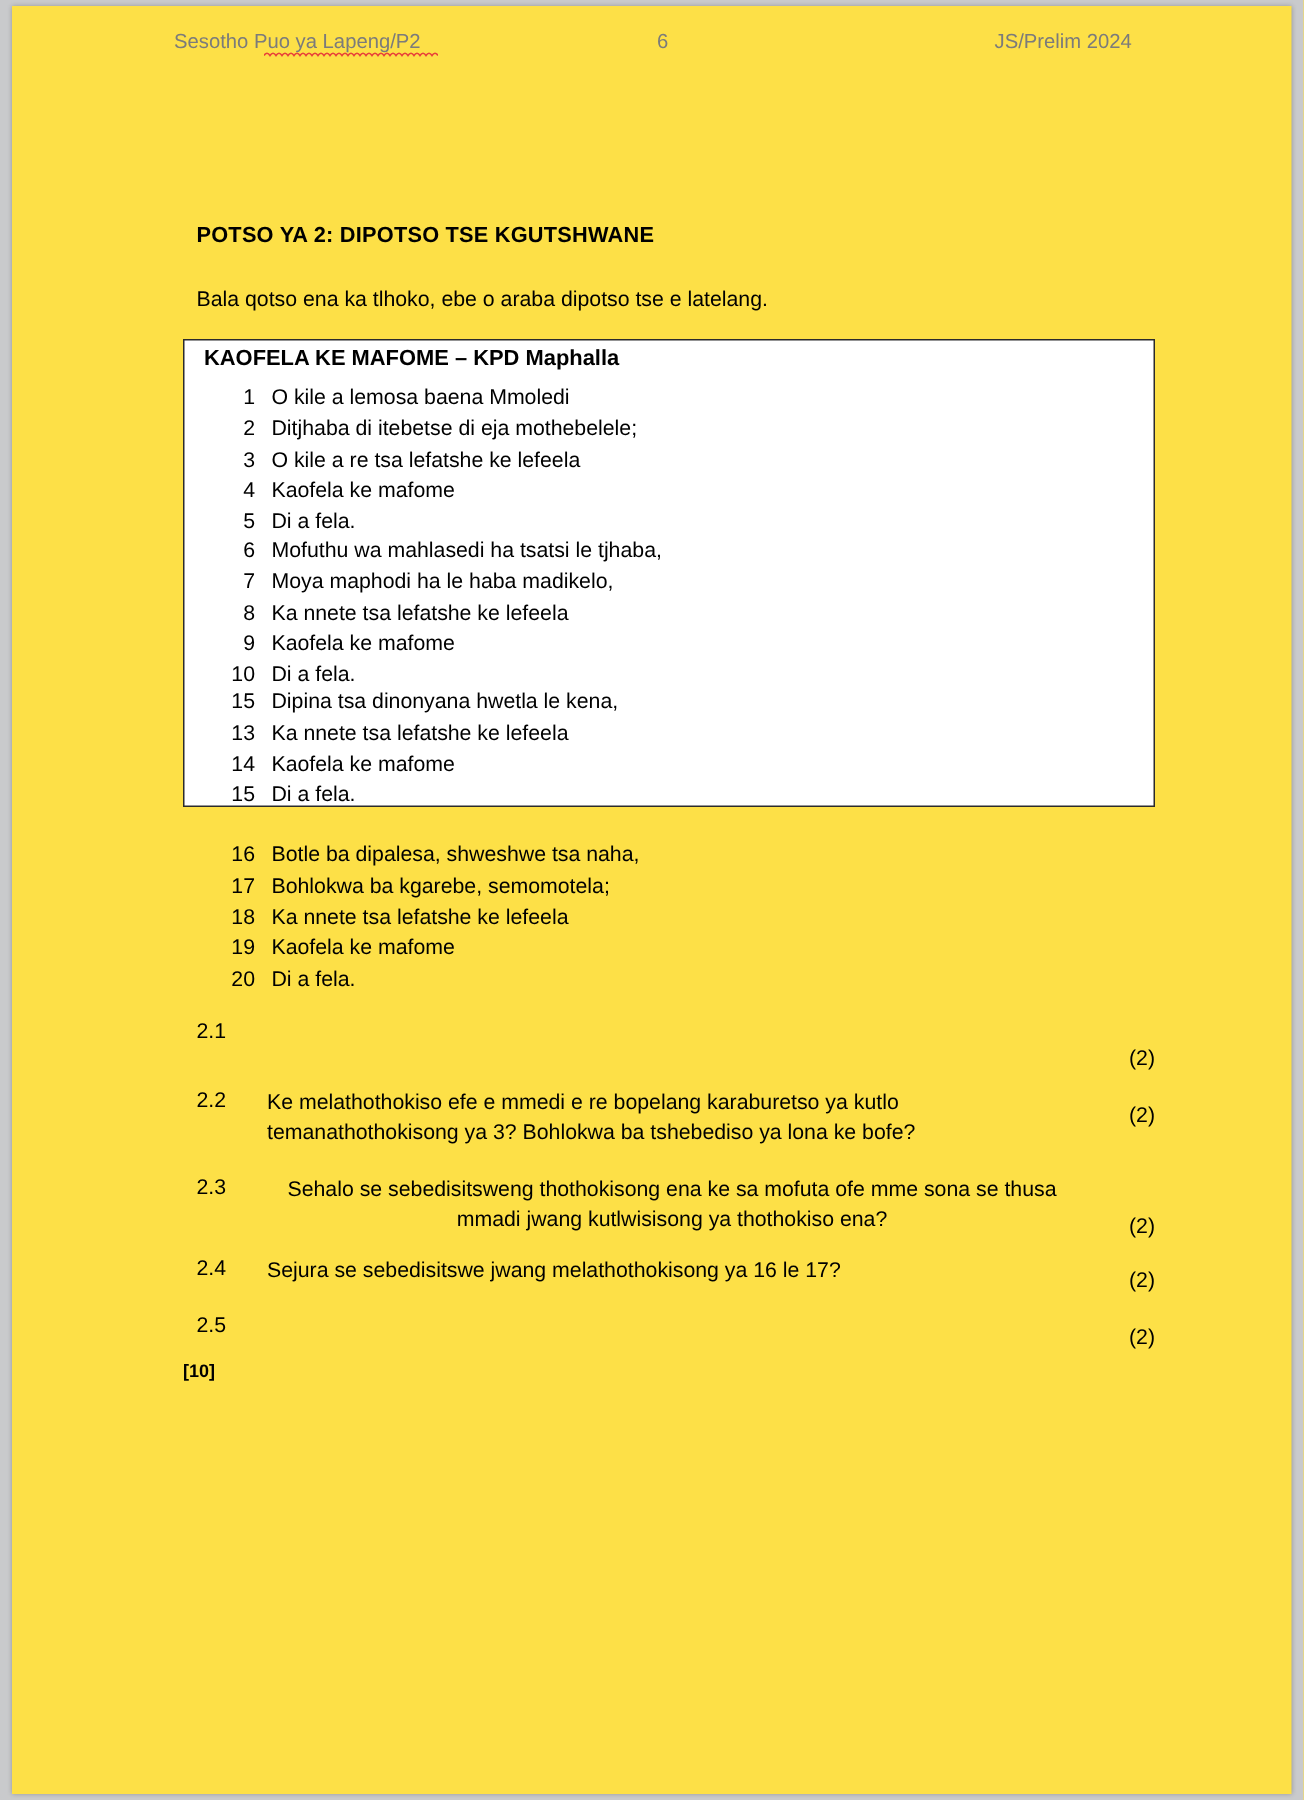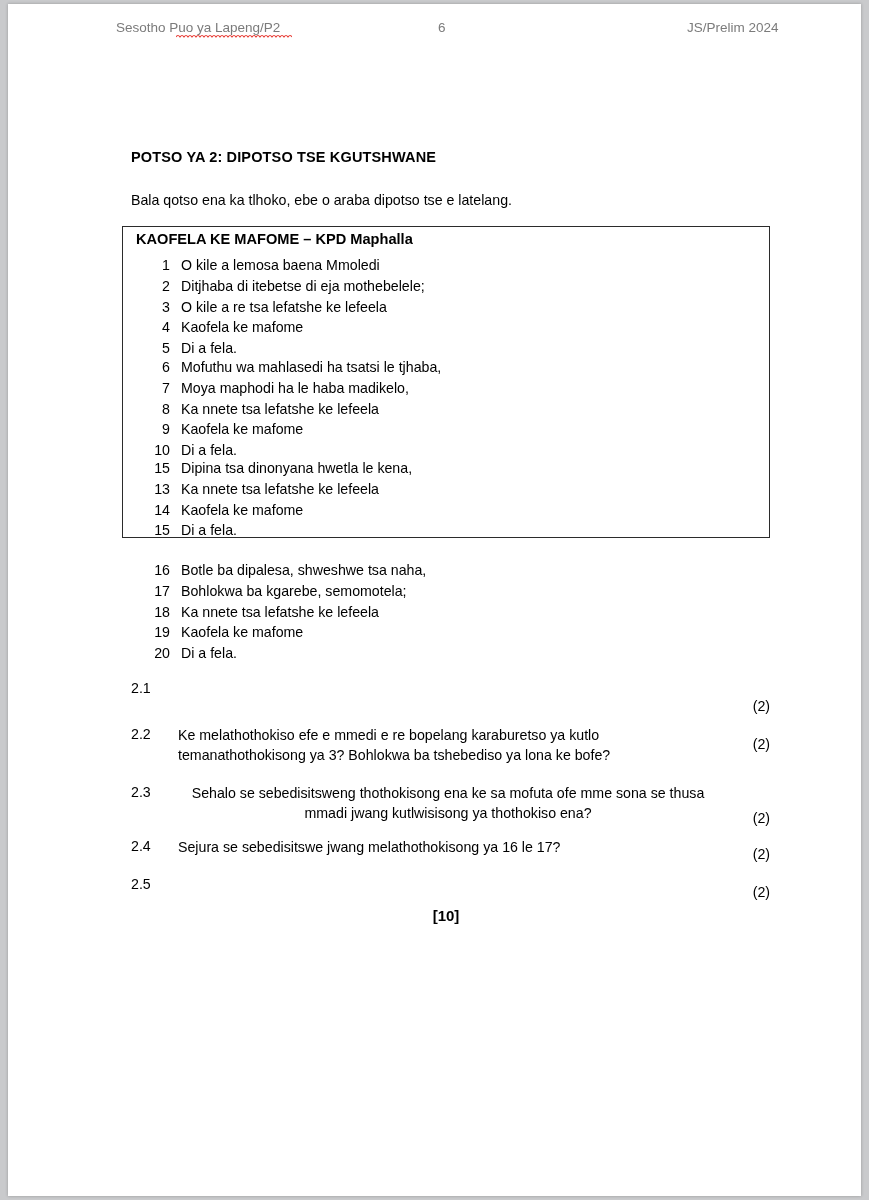--- a/index.html
+++ b/index.html
@@ -10,21 +10,21 @@
     background: #c9cacc;
     font-family: "Liberation Sans", sans-serif;
     overflow: hidden;
   }
   .page {
     position: absolute;
     left: 8px;
     top: 4px;
     width: 853px;
     height: 1192px;
-    background: #ffffff;
+    background: #fde047;
     box-shadow: 0 0 3px rgba(0,0,0,0.25);
   }
   .header {
     position: absolute;
     left: 0;
     top: 16px;
     width: 853px;
     height: 22px;
     color: #7b7b7b;
     font-size: 13.5px;
@@ -35,21 +35,21 @@
     top: 0;
     white-space: nowrap;
   }
   .header .h-center {
     position: absolute;
     left: 430px;
     top: 0;
   }
   .header .h-right {
     position: absolute;
-    left: 679px;
+    left: 655px;
     top: 0;
     white-space: nowrap;
   }
   
   .squiggle {
     position: absolute;
     left: 168px;
     top: 30px;
     width: 116px;
     height: 4px;
@@ -148,22 +148,22 @@
   }
   .qmarks {
     position: absolute;
     right: 0;
     font-size: 14.2px;
   }
   .total {
     position: absolute;
     left: 114px;
     width: 648px;
-    text-align: center;
-    font-size: 15px;
+    text-align: left;
+    font-size: 12px;
     font-weight: bold;
   }
 </style>
 </head>
 <body>
 
 <div class="page">
 
   <div class="header">
     <div class="h-left">Sesotho Puo ya Lapeng/P2</div>

